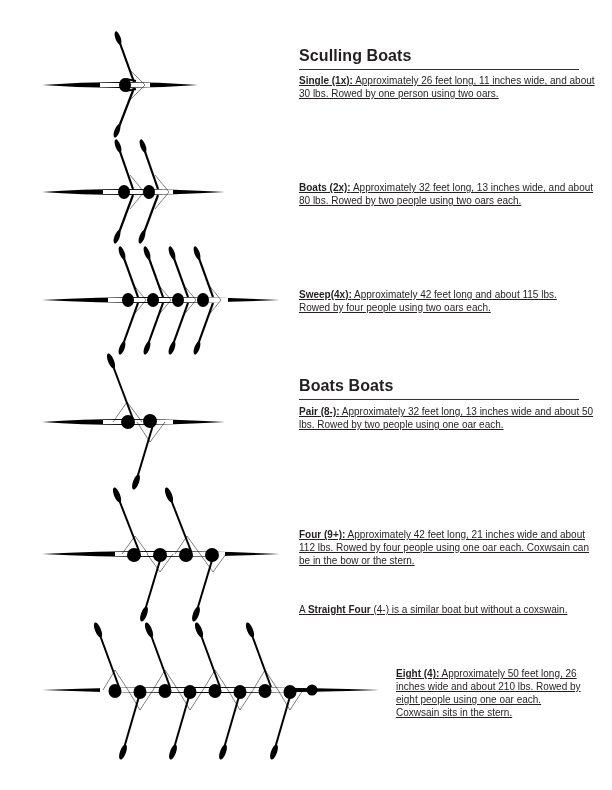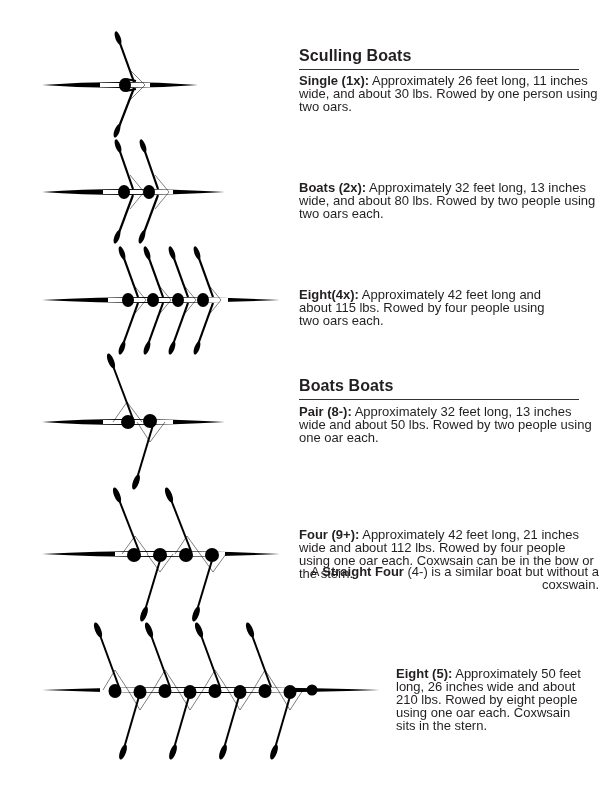--- a/index.html
+++ b/index.html
@@ -1,21 +1,21 @@
 <!DOCTYPE html>
 <html><head>
   <meta charset="utf-8">
   <style>
     html, body { margin: 0; padding: 0; background: #ffffff; }
     body { width: 612px; height: 790px; position: relative; overflow: hidden;
            font-family: "Liberation Sans", "DejaVu Sans", sans-serif; color: #231f20; }
     .art { position: absolute; left: 0; top: 0; width: 612px; height: 790px; }
     .section-title { position: absolute; left: 299px; width: 280px; font-size: 16px; font-weight: bold;
                      padding-bottom: 4px; border-bottom: 1.2px solid #333; letter-spacing: 0.1px; }
-    .desc { position: absolute; left: 299px; width: 300px; font-size: 13px; line-height: 13px; }
+    .desc { position: absolute; left: 299px; width: 300px; font-size: 10px; line-height: 13px; text-decoration: underline; }
     .desc .name { font-weight: bold; }
   </style>
 </head>
 <body>
 
 <svg class="art" viewBox="0 0 612 790" xmlns="http://www.w3.org/2000/svg">
   <defs>
 
     <g id="blade-up">
         <ellipse cx="0" cy="0" rx="2.6" ry="8" fill="#000"></ellipse>
@@ -180,32 +180,32 @@
 
 <div class="desc" style="top:74px;">
   <span class="name">Single (1x):</span><span> Approximately 26 feet long, 11 inches wide, and about 30 lbs.  Rowed by one person using two oars.</span>
 </div>
 
 <div class="desc" style="top:181px;">
   <span class="name">Boats (2x):</span><span> Approximately 32 feet long, 13 inches wide, and about 80 lbs. Rowed by two people using two oars each.</span>
 </div>
 
 <div class="desc" style="top:288px; width:260px;">
-  <span class="name">Eight(4x):</span><span> Approximately 42 feet long and about 115 lbs. Rowed by four people using two oars each.</span>
+  <span class="name">Sweep(4x):</span><span> Approximately 42 feet long and about 115 lbs. Rowed by four people using two oars each.</span>
 </div>
 
 <div class="section-title" style="top:377px;">Boats Boats</div>
 
 <div class="desc" style="top:405px;">
   <span class="name">Pair (8-):</span><span> Approximately 32 feet long, 13 inches wide and about 50 lbs. Rowed by two people using one oar each.</span>
 </div>
 
 <div class="desc" style="top:528px;">
   <span class="name">Four (9+):</span><span> Approximately 42 feet long, 21 inches wide and about 112 lbs. Rowed by four people using one oar each. Coxwsain can be in the bow or the stern.</span>
 </div>
 
-<div class="desc" style="top:565px;text-align:right;">
+<div class="desc" style="top:603px;">
   <span>A </span><span class="name">Straight Four</span><span> (4-) is a similar boat but without a coxswain.</span>
 </div>
 
 <div class="desc" style="top:667px; left:396px; width:190px;">
-  <span class="name">Eight (5):</span><span> Approximately 50 feet long, 26 inches wide and about 210 lbs. Rowed by eight people using one oar each. Coxwsain sits in the stern.</span>
+  <span class="name">Eight (4):</span><span> Approximately 50 feet long, 26 inches wide and about 210 lbs. Rowed by eight people using one oar each. Coxwsain sits in the stern.</span>
 </div>
 
 </body></html>

